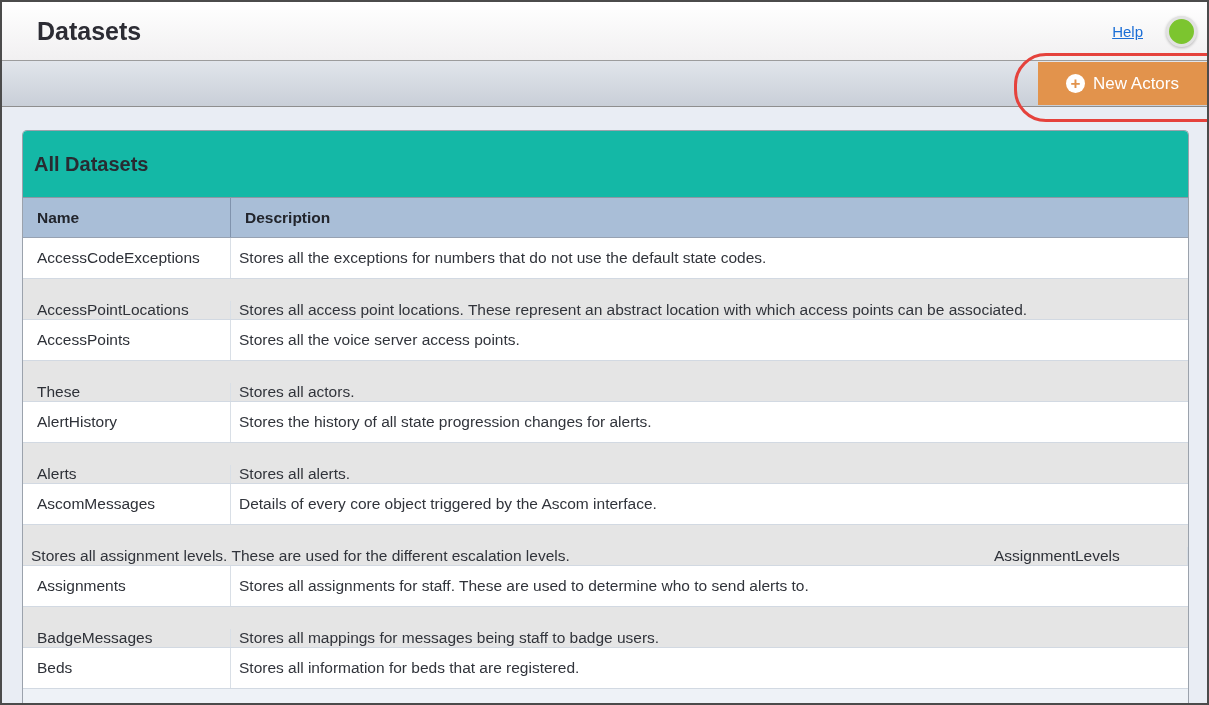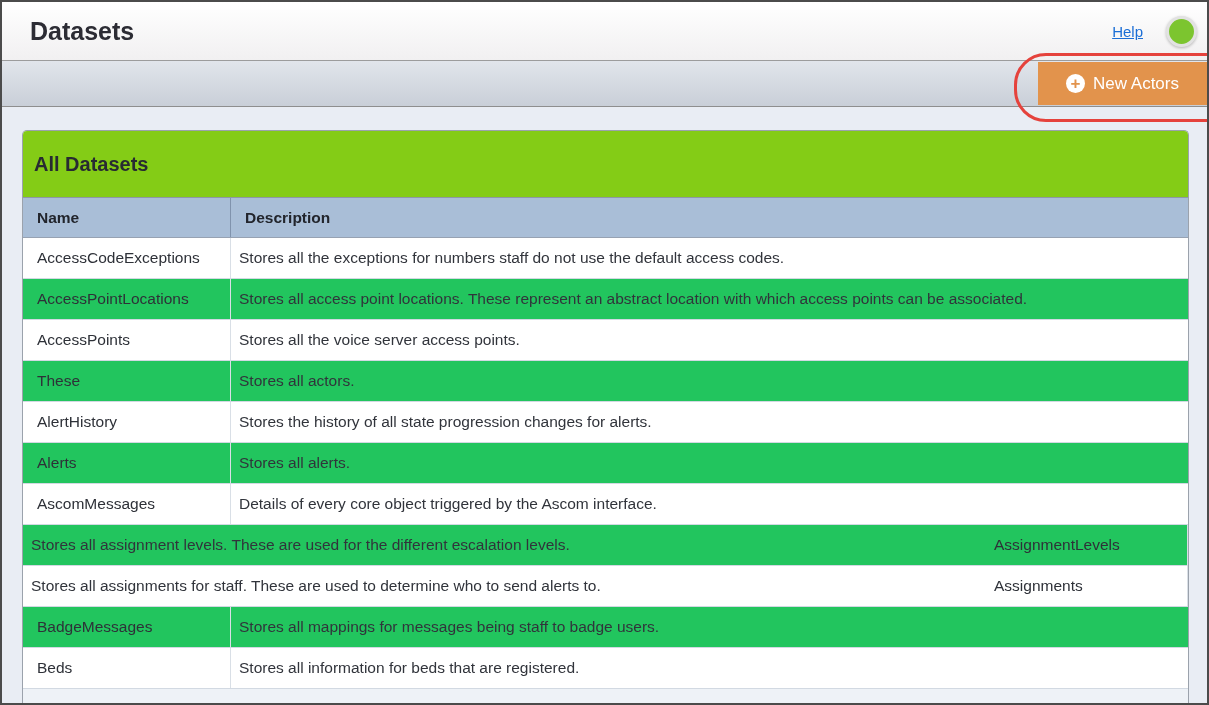--- a/index.html
+++ b/index.html
@@ -8,21 +8,21 @@
   .window {
     position:relative; width:1209px; height:705px; box-sizing:border-box;
     border:2px solid #4b4b4b; overflow:hidden; background:#e9edf4;
   }
 
   
   .app-header {
     height:59px; background:linear-gradient(#ffffff,#f1f0f1);
     border-bottom:1px solid #9c9c9c;
     display:flex; align-items:center; justify-content:space-between;
-    padding:0 10px 0 28px; box-sizing:border-box;
+    padding:0 10px 0 35px; box-sizing:border-box;
   }
   .page-title { font-size:25px; font-weight:bold; color:#2c2c34; }
   .header-right { display:flex; align-items:center; gap:23px; }
   .help-link { color:#1b6ed6; text-decoration:underline; font-size:15px; cursor:pointer; }
   .status-dot {
     width:25px; height:25px; border-radius:50%;
     background:#7cc52f; border:3px solid #e2e2e2;
     box-shadow:0 1px 3px rgba(0,0,0,0.25);
   }
 
@@ -50,21 +50,21 @@
     pointer-events:none; z-index:5;
   }
 
   
   .panel {
     position:absolute; left:20px; top:128px; width:1167px; height:580px;
     background:#ffffff; border:1px solid #9ba2ac; border-bottom:none;
     border-radius:5px 5px 0 0; box-sizing:border-box; overflow:hidden;
   }
   .panel-header {
-    height:67px; background:#84cc16; border-bottom:1px solid #8e97a4;
+    height:67px; background:#14b8a6; border-bottom:1px solid #8e97a4;
     display:flex; align-items:center; justify-content:space-between;
     padding:0 11px; box-sizing:border-box;
   }
   .panel-title { font-size:20px; font-weight:bold; color:#282b32; }
 
   .search-box {
     width:314px; height:41px; background:#ffffff; border:1px solid #aeb6c1;
     border-radius:21px; display:flex; align-items:center;
     padding-left:17px; box-sizing:border-box;
   }
@@ -85,21 +85,21 @@
     box-sizing:border-box; display:flex; align-items:center;
     font-weight:bold; font-size:15.5px; color:#22252c; padding-left:14px;
   }
   .th-name { width:208px; border-right:1px solid #8093ad; flex:0 0 auto; }
   .th-desc { flex:1; }
 
   .row {
     display:flex; height:41px; border-bottom:1px solid #d2d9e2;
     background:#ffffff; box-sizing:border-box; cursor:pointer;
   }
-  .row.alt { background:#22c55e; }
+  .row.alt { background:#e5e5e5;align-items:flex-end; }
   .cell {
     box-sizing:border-box; display:flex; align-items:center;
     font-size:15.5px; color:#2e3138; overflow:hidden; white-space:nowrap;
   }
   .cell-name { width:208px; padding-left:14px; border-right:1px solid #d9dfe6; flex:0 0 auto; }
   .cell-desc { flex:1; padding-left:8px; color:#31343b; }
   .partial-row { height:41px; background:#eef2f7; }
 </style>
 </head>
 <body>
@@ -129,21 +129,21 @@
       <div class="panel-title">All Datasets</div>
     </div>
 
     <div class="thead">
       <div class="th th-name">Name</div>
       <div class="th th-desc">Description</div>
     </div>
 
     <div class="row">
       <div class="cell cell-name">AccessCodeExceptions</div>
-      <div class="cell cell-desc">Stores all the exceptions for numbers staff do not use the default access codes.</div>
+      <div class="cell cell-desc">Stores all the exceptions for numbers that do not use the default state codes.</div>
     </div>
     <div class="row alt">
       <div class="cell cell-name">AccessPointLocations</div>
       <div class="cell cell-desc">Stores all access point locations. These represent an abstract location with which access points can be associated.</div>
     </div>
     <div class="row">
       <div class="cell cell-name">AccessPoints</div>
       <div class="cell cell-desc">Stores all the voice server access points.</div>
     </div>
     <div class="row alt">
@@ -160,22 +160,22 @@
     </div>
     <div class="row">
       <div class="cell cell-name">AscomMessages</div>
       <div class="cell cell-desc">Details of every core object triggered by the Ascom interface.</div>
     </div>
     <div class="row alt">
       <div class="cell cell-desc">Stores all assignment levels. These are used for the different escalation levels.</div>
       <div class="cell cell-name">AssignmentLevels</div>
     </div>
     <div class="row">
+      <div class="cell cell-name">Assignments</div>
       <div class="cell cell-desc">Stores all assignments for staff. These are used to determine who to send alerts to.</div>
-      <div class="cell cell-name">Assignments</div>
     </div>
     <div class="row alt">
       <div class="cell cell-name">BadgeMessages</div>
       <div class="cell cell-desc">Stores all mappings for messages being staff to badge users.</div>
     </div>
     <div class="row">
       <div class="cell cell-name">Beds</div>
       <div class="cell cell-desc">Stores all information for beds that are registered.</div>
     </div>
     <div class="partial-row"></div>

